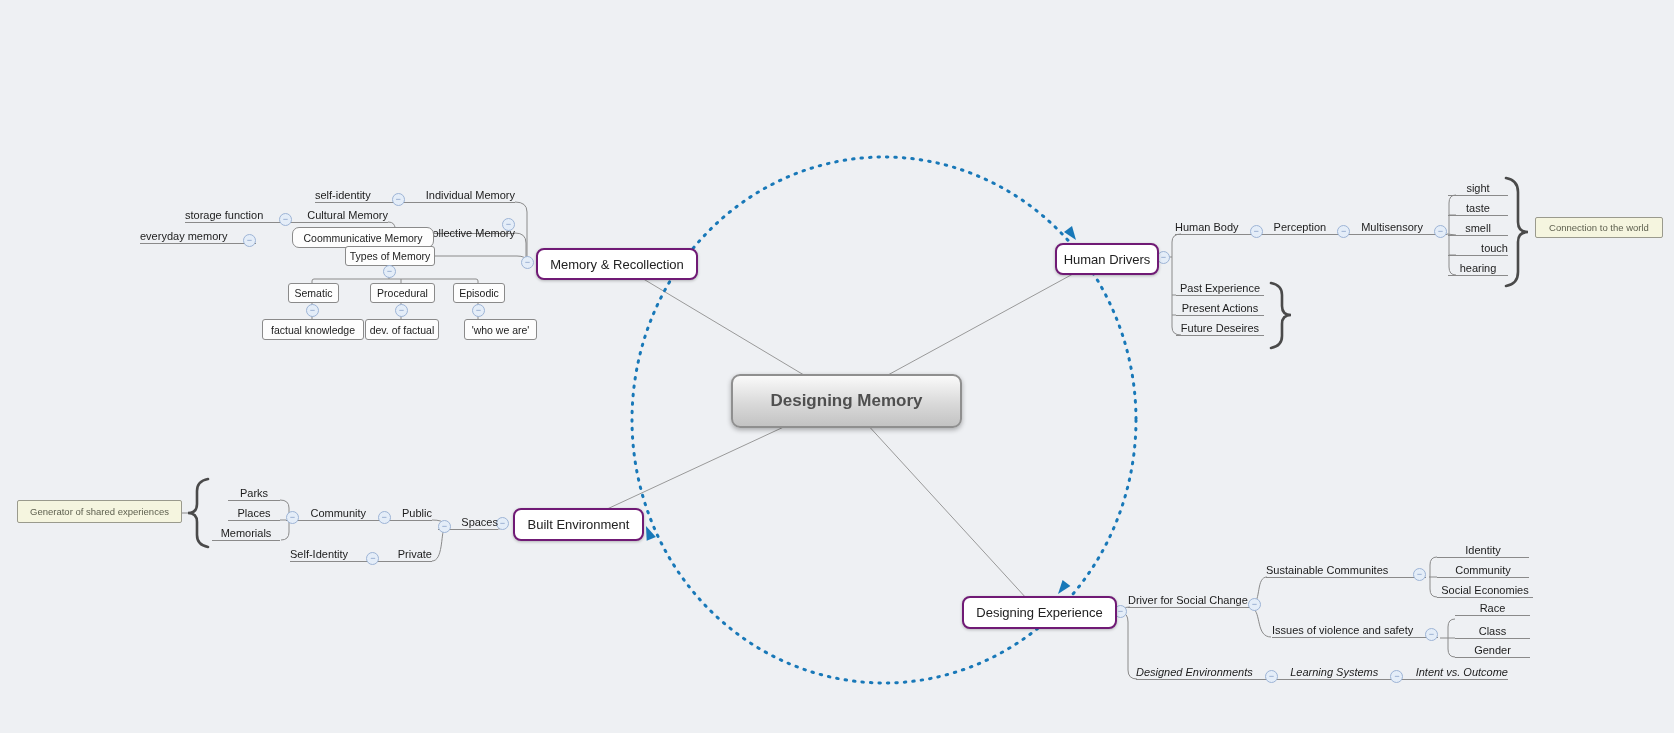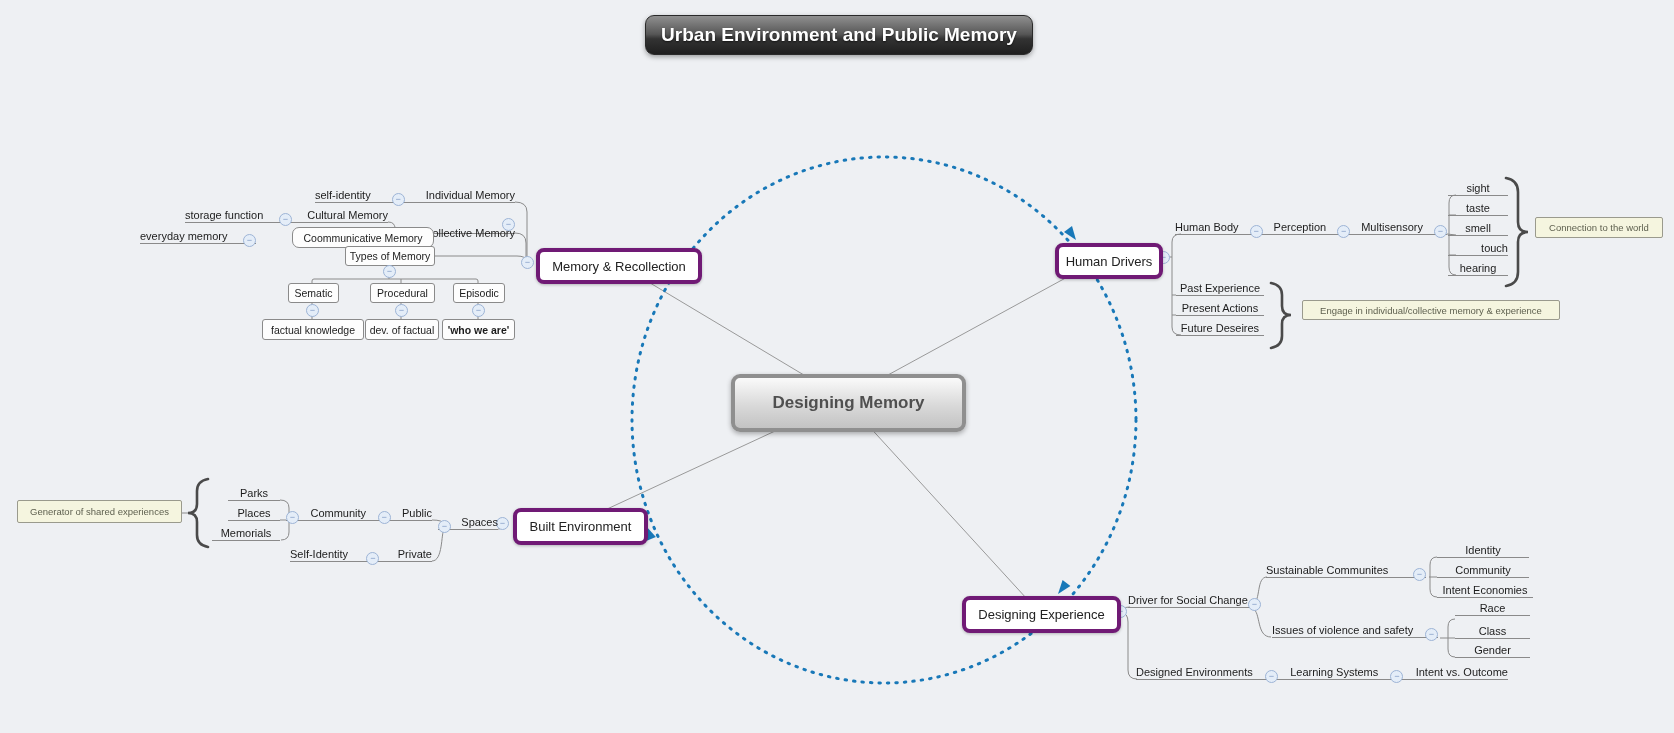--- a/index.html
+++ b/index.html
@@ -18,21 +18,21 @@
   .mi.abs{position:absolute;z-index:2;}
   
   .box{position:absolute;z-index:2;display:flex;align-items:center;justify-content:center;
        background:#fdfdfd;border:1px solid #8a8a8a;border-radius:3px;font-size:10.5px;color:#1c1c1c;white-space:nowrap;}
   .box.round{border-radius:7px;}
   
   .note{position:absolute;z-index:2;display:flex;align-items:center;justify-content:center;
         background:#f5f5df;border:1px solid #9a9a8d;border-radius:2px;font-size:9.5px;color:#5f6150;white-space:nowrap;}
   
   .node{position:absolute;z-index:3;display:flex;align-items:center;justify-content:center;
-        background:#ffffff;border:4px solid #701a75;border-radius:8px;font-size:13px;color:#222;
+        background:#ffffff;border:2px solid #701a75;border-radius:8px;font-size:13px;color:#222;
         box-shadow:0 1px 3px rgba(0,0,0,.25);white-space:nowrap;}
   .node.center{background:linear-gradient(#fafafa,#d9d9d9 55%,#c3c3c3);font-size:17px;font-weight:bold;
         color:#4f4f4f;border-color:#8f8f8f;box-shadow:0 2px 5px rgba(0,0,0,.3);border-radius:9px;}
   .title{position:absolute;z-index:3;display:flex;align-items:center;justify-content:center;
         background:linear-gradient(#909090,#565656 48%,#333 60%,#1f1f1f);border:1px solid #2a2a2a;border-radius:9px;
         color:#fff;font-size:19px;font-weight:600;box-shadow:0 2px 5px rgba(0,0,0,.35);
         text-shadow:0 1px 2px rgba(0,0,0,.6);white-space:nowrap;}
 </style>
 </head>
 <body>
@@ -96,21 +96,20 @@
       <path d="M 180,513 L 188,513"></path>
     </g>
 
     <g stroke="#4a4a4a" stroke-width="2.6" fill="none" stroke-linecap="round">
       <path d="M 1506,178 Q 1518,180 1518,192 L 1518,222 Q 1518,232 1528,232 Q 1518,232 1518,242 L 1518,272 Q 1518,284 1506,286"></path>
       <path d="M 1271,283 Q 1282,285 1282,295 L 1282,306 Q 1282,315 1291,315 Q 1282,315 1282,324 L 1282,336 Q 1282,346 1271,348"></path>
       <path d="M 208,479 Q 197,481 197,491 L 197,504 Q 197,513 188,513 Q 197,513 197,522 L 197,535 Q 197,545 208,547"></path>
     </g>
   </svg>
 
-  <div class="title" style="left:645px;top:15px;width:386px;height:38px;">Urban Environment and Public Memory</div>
 
   <div class="node center" style="left:731px;top:374px;width:227px;height:50px;">Designing Memory</div>
 
   <div class="node" style="left:536px;top:248px;width:158px;height:28px;">Memory &amp; Recollection</div>
   <div class="node" style="left:1055px;top:243px;width:100px;height:28px;">Human Drivers</div>
   <div class="node" style="left:513px;top:508px;width:127px;height:29px;">Built Environment</div>
   <div class="node" style="left:962px;top:596px;width:151px;height:29px;">Designing Experience</div>
 
   <span class="mi abs" style="left:521px;top:256px;"></span>
 
@@ -144,21 +143,21 @@
   <div class="box" style="left:288px;top:283px;width:49px;height:18px;">Sematic</div>
   <div class="box" style="left:370px;top:283px;width:63px;height:18px;">Procedural</div>
   <div class="box" style="left:453px;top:283px;width:50px;height:18px;">Episodic</div>
 
   <span class="mi abs" style="left:306px;top:304px;"></span>
   <span class="mi abs" style="left:395px;top:304px;"></span>
   <span class="mi abs" style="left:472px;top:304px;"></span>
 
   <div class="box" style="left:262px;top:319px;width:100px;height:19px;">factual knowledge</div>
   <div class="box" style="left:365px;top:319px;width:72px;height:19px;">dev. of factual</div>
-  <div class="box" style="left:442px;top:319px;width:71px;height:19px;font-weight:bold;">'who we are'</div>
+  <div class="box" style="left:464px;top:319px;width:71px;height:19px;">'who we are'</div>
 
   <span class="mi abs" style="left:1157px;top:251px;"></span>
 
   <div class="row" style="left:1175px;top:219px;width:272px;">
     <span class="t">Human Body</span>
     <span class="mi"></span>
     <span class="t">Perception</span>
     <span class="mi"></span>
     <span class="t">Multisensory</span>
     <span class="mi"></span>
@@ -185,21 +184,20 @@
   <div class="row ctr" style="left:1176px;top:280px;width:88px;">
     <span class="t">Past Experience</span>
     </div>
   <div class="row ctr" style="left:1176px;top:300px;width:88px;">
     <span class="t">Present Actions</span>
     </div>
   <div class="row ctr" style="left:1176px;top:320px;width:88px;">
     <span class="t">Future Deseires</span>
     </div>
 
-  <div class="note" style="left:1302px;top:300px;width:256px;height:18px;">Engage in individual/collective memory &amp; experience</div>
 
   <span class="mi abs" style="left:496px;top:517px;"></span>
 
   <div class="note" style="left:17px;top:500px;width:163px;height:21px;">Generator of shared experiences</div>
 
   <div class="row ctr" style="left:228px;top:485px;width:52px;">
     <span class="t">Parks</span>
     </div>
   <div class="row ctr" style="left:228px;top:505px;width:52px;">
     <span class="t">Places</span>
@@ -238,39 +236,39 @@
     <span class="mi"></span>
   </div>
 
   <div class="row ctr" style="left:1437px;top:542px;width:92px;">
     <span class="t">Identity</span>
     </div>
   <div class="row ctr" style="left:1437px;top:562px;width:92px;">
     <span class="t">Community</span>
     </div>
   <div class="row ctr" style="left:1437px;top:582px;width:96px;">
-    <span class="t">Intent Economies</span>
+    <span class="t">Social Economies</span>
     </div>
 
   <div class="row" style="left:1272px;top:622px;width:166px;">
     <span class="t">Issues of violence and safety</span>
     <span class="mi"></span>
   </div>
 
   <div class="row ctr" style="left:1455px;top:600px;width:75px;">
     <span class="t">Race</span>
     </div>
   <div class="row ctr" style="left:1455px;top:623px;width:75px;">
     <span class="t">Class</span>
     </div>
   <div class="row ctr" style="left:1455px;top:642px;width:75px;">
     <span class="t">Gender</span>
     </div>
 
-  <div class="row" style="left:1136px;top:664px;width:372px;">
+  <div class="row" style="left:1136px;top:664px;width:372px;font-style:italic;">
     <span class="t">Designed Environments</span>
     <span class="mi"></span>
     <span class="t">Learning Systems</span>
     <span class="mi"></span>
     <span class="t">Intent vs. Outcome</span>
   </div>
 
 </div>
 
 </body></html>

